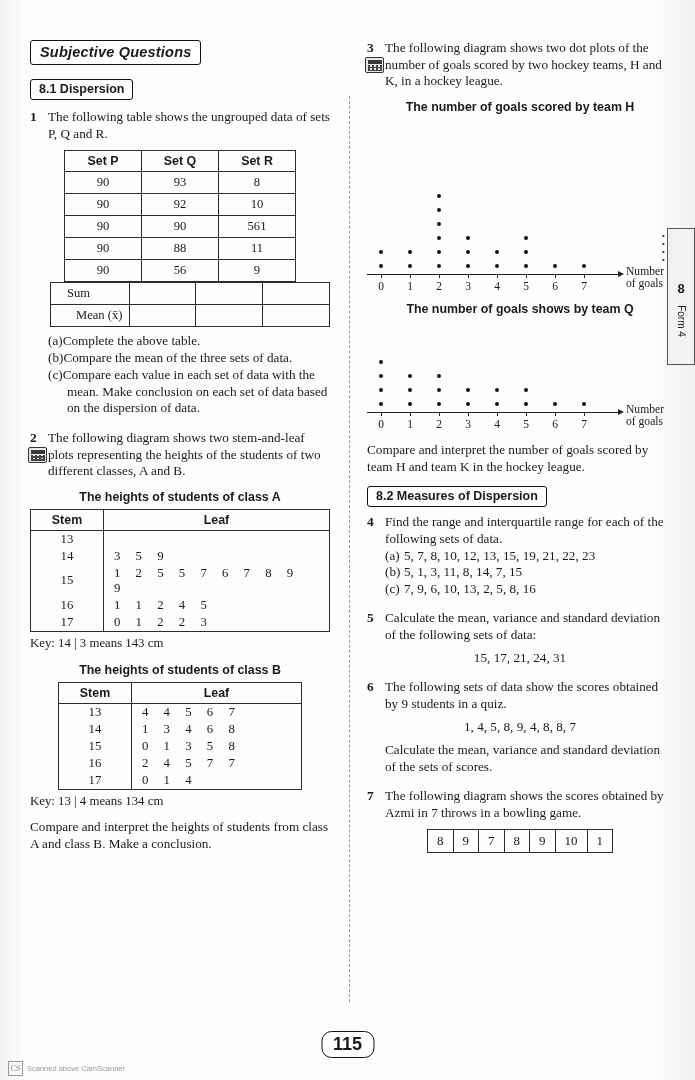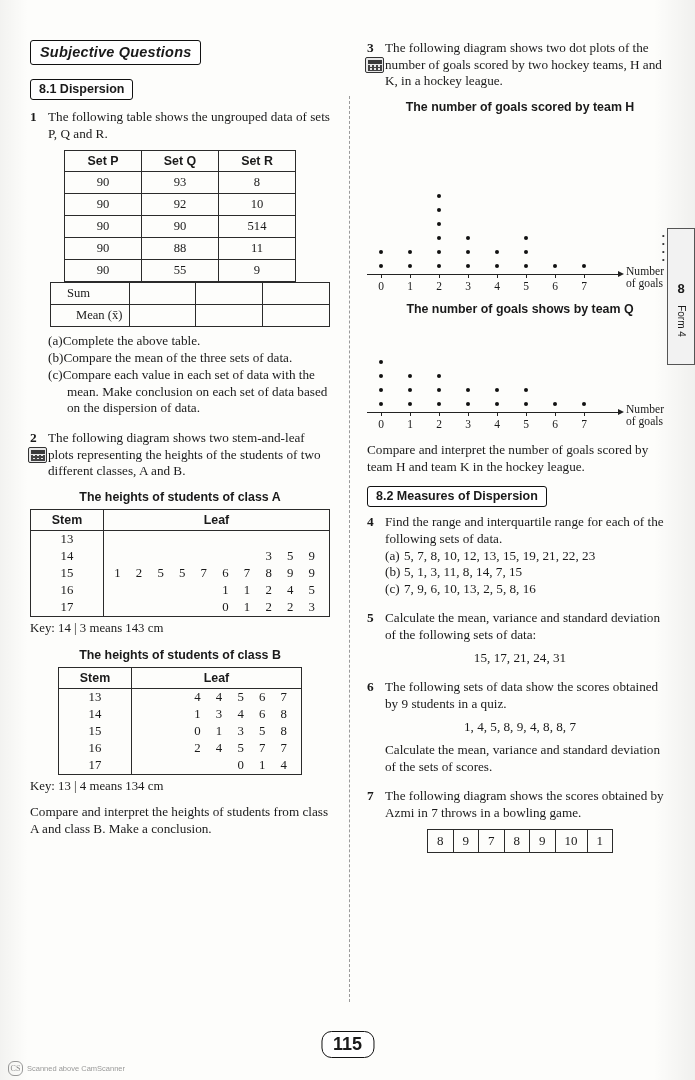--- a/index.html
+++ b/index.html
@@ -135,23 +135,22 @@
   .stem-table th{
     font-family:"Liberation Sans", sans-serif;
     font-weight:bold;
     font-size:12.4px;
     padding:3px 0;
   }
   .stem-table td.stem{
     width:72px;text-align:center;padding:1px 0;
   }
   .stem-table td.leaf{
-    padding:1px 8px 1px 10px;
+    padding:1px 16px 1px 10px;
     letter-spacing:6px;
-    text-align:right;
   }
   .stem-table tr.nob td{border-top:none;border-bottom:none;}
   .key{font-size:12.8px;margin-top:4px;}
   .dotplot{position:relative;}
   .axis-line{
     position:absolute;left:0;height:1px;background:#222;
   }
   .arrowhead{
     position:absolute;
     width:0;height:0;
@@ -207,21 +206,21 @@
   .side-dots{
     position:absolute;right:30px;top:232px;
     font-size:9px;line-height:8px;color:#333;
   }
   .watermark{
     position:absolute;left:8px;bottom:4px;
     display:flex;align-items:center;gap:4px;
     opacity:.75;
   }
   .wm-badge{
-    width:13px;height:13px;border:1px solid #777;border-radius:6px;
+    width:13px;height:13px;border:1px solid #777;border-radius:0;
     font-size:8px;display:flex;align-items:center;justify-content:center;
     font-family:Liberation Serif, serif;color:#666;
   }
   .wm-text{font-size:7.5px;color:#777;font-family:"Liberation Sans", sans-serif;}
   .score-table{
     border-collapse:collapse;font-size:13px;
   }
   .score-table td{
     border:1px solid #2b2b2b;text-align:center;padding:3px 9px;
   }
@@ -264,30 +263,30 @@
             <td>8</td>
           </tr>
           <tr>
             <td>90</td>
             <td>92</td>
             <td>10</td>
           </tr>
           <tr>
             <td>90</td>
             <td>90</td>
-            <td>514</td>
+            <td>561</td>
           </tr>
           <tr>
             <td>90</td>
             <td>88</td>
             <td>11</td>
           </tr>
           <tr>
             <td>90</td>
-            <td>55</td>
+            <td>56</td>
             <td>9</td>
           </tr>
         </tbody>
           </table>
       </div>
 
       <div style="margin-top:0; display:flex; justify-content:flex-start; padding-left:20px;">
         <table class="grid">
           <tbody>
               <tr>

